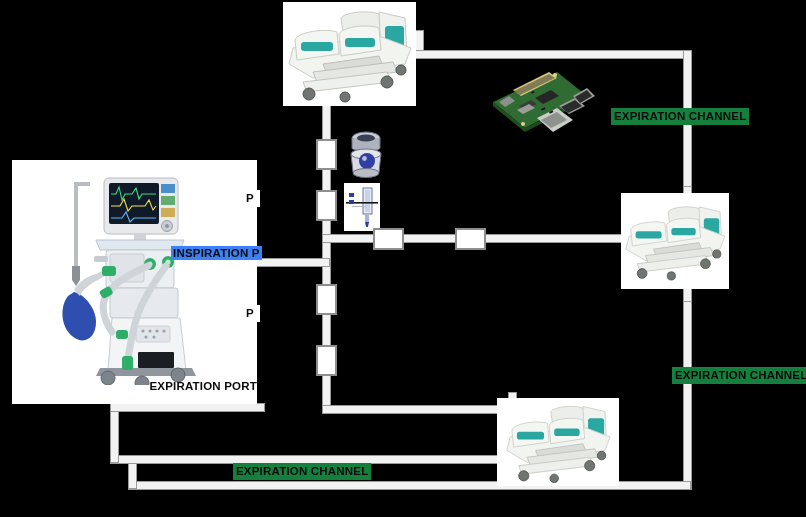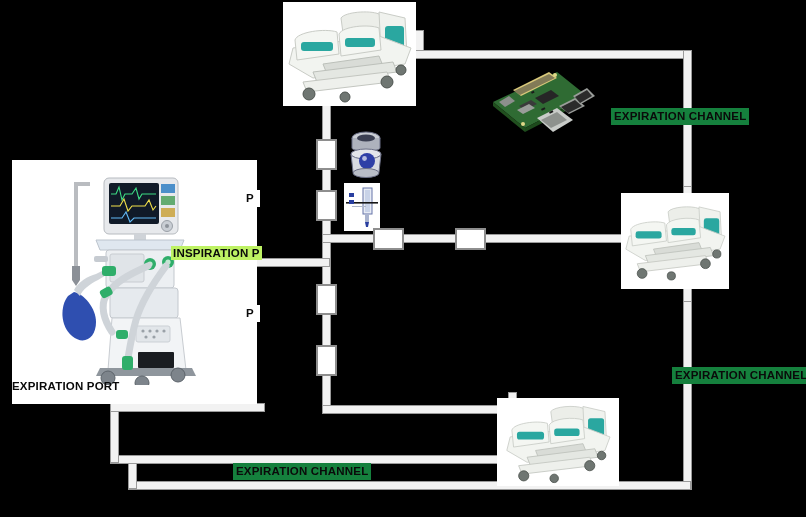--- a/index.html
+++ b/index.html
@@ -57,21 +57,21 @@
     top: 160px;
     width: 245px;
     height: 244px;
     background: #ffffff;
   }
   #vent-caption {
     position: absolute;
     left: 0;
     right: 0;
     bottom: 12px;
-    text-align: left;
+    text-align: right;
     font-size: 11.5px;
     font-weight: 700;
     color: #0a0a0a;
     letter-spacing: 0.2px;
   }
 
   
   .plate {
     position: absolute;
     background: #ffffff;
@@ -331,21 +331,21 @@
   </div>
 
   <div class="conn" style="left:316px; top:139px; width:21px; height:31px;"></div>
   <div class="conn" style="left:316px; top:190px; width:21px; height:31px;"></div>
   <div class="conn" style="left:316px; top:284px; width:21px; height:31px;"></div>
   <div class="conn" style="left:316px; top:345px; width:21px; height:31px;"></div>
   <div class="conn" style="left:373px; top:228px; width:31px; height:22px;"></div>
   <div class="conn" style="left:455px; top:228px; width:31px; height:22px;"></div>
 
   <div class="label" style="left:168px; top:245px; background:transparent; color:#0a0a0a;">
-    <span style="background:#bef264; padding:1px 2px;">INSPIRATION P</span>
+    <span style="background:#3b82f6; padding:1px 2px;">INSPIRATION P</span>
   </div>
 
   <div class="label" style="left:611px; top:108px;">EXPIRATION CHANNEL</div>
 
   <div class="label" style="left:672px; top:367px;">EXPIRATION CHANNEL</div>
 
   <div class="label" style="left:233px; top:463px;">EXPIRATION CHANNEL</div>
 
   <div class="label clip" style="left:243px; top:190px; width:11px; background:#ffffff; overflow:hidden;">P</div>
 

